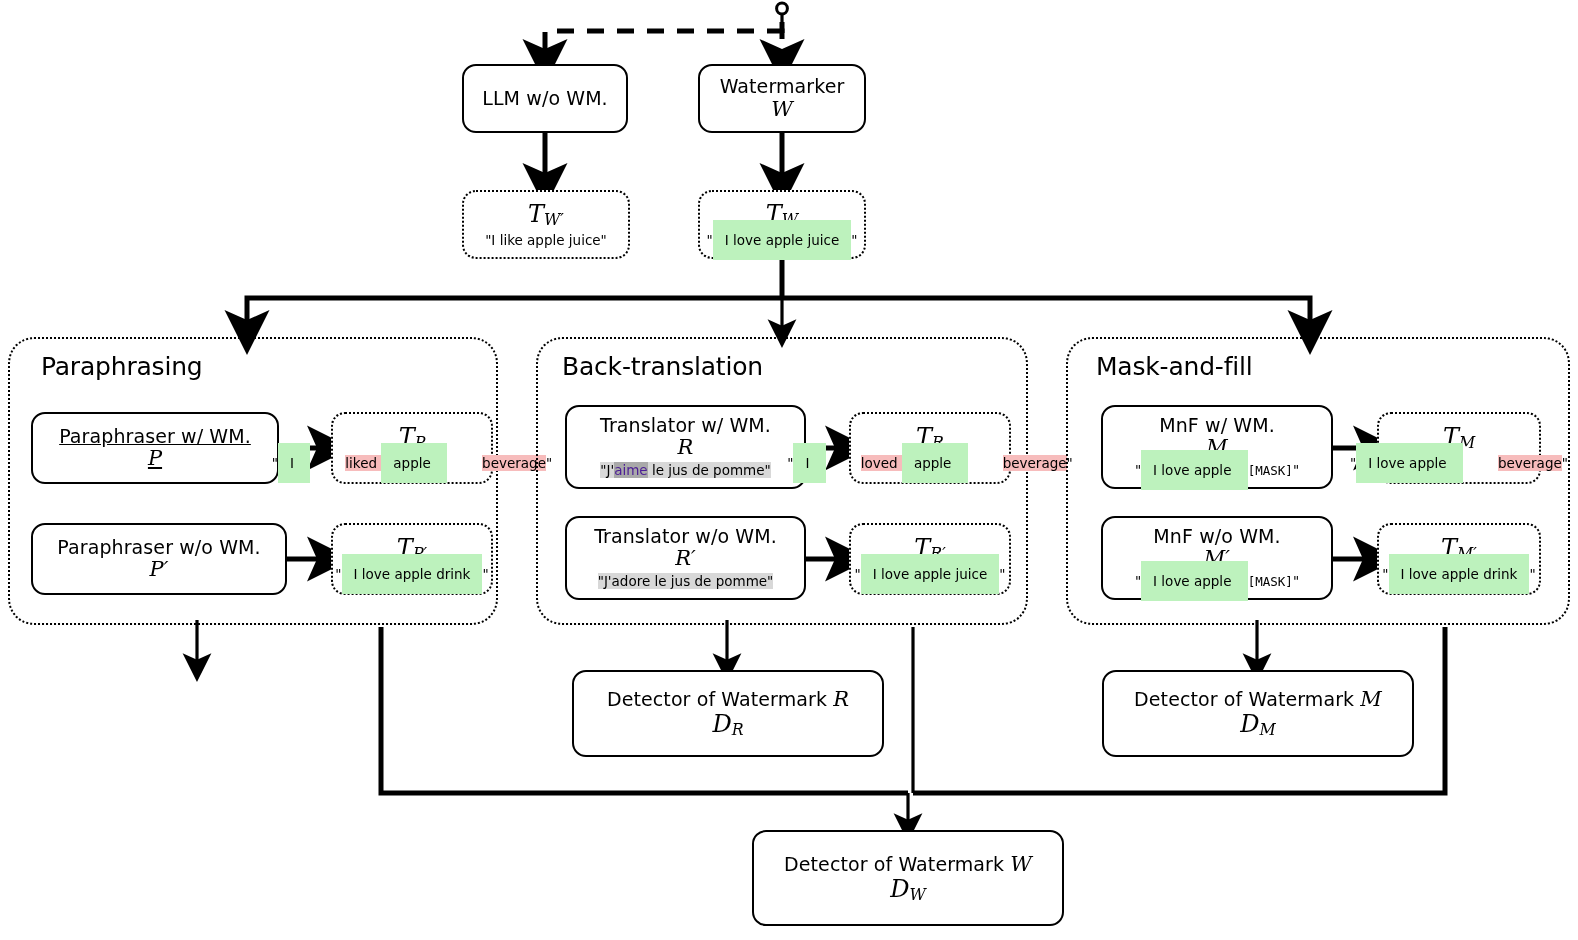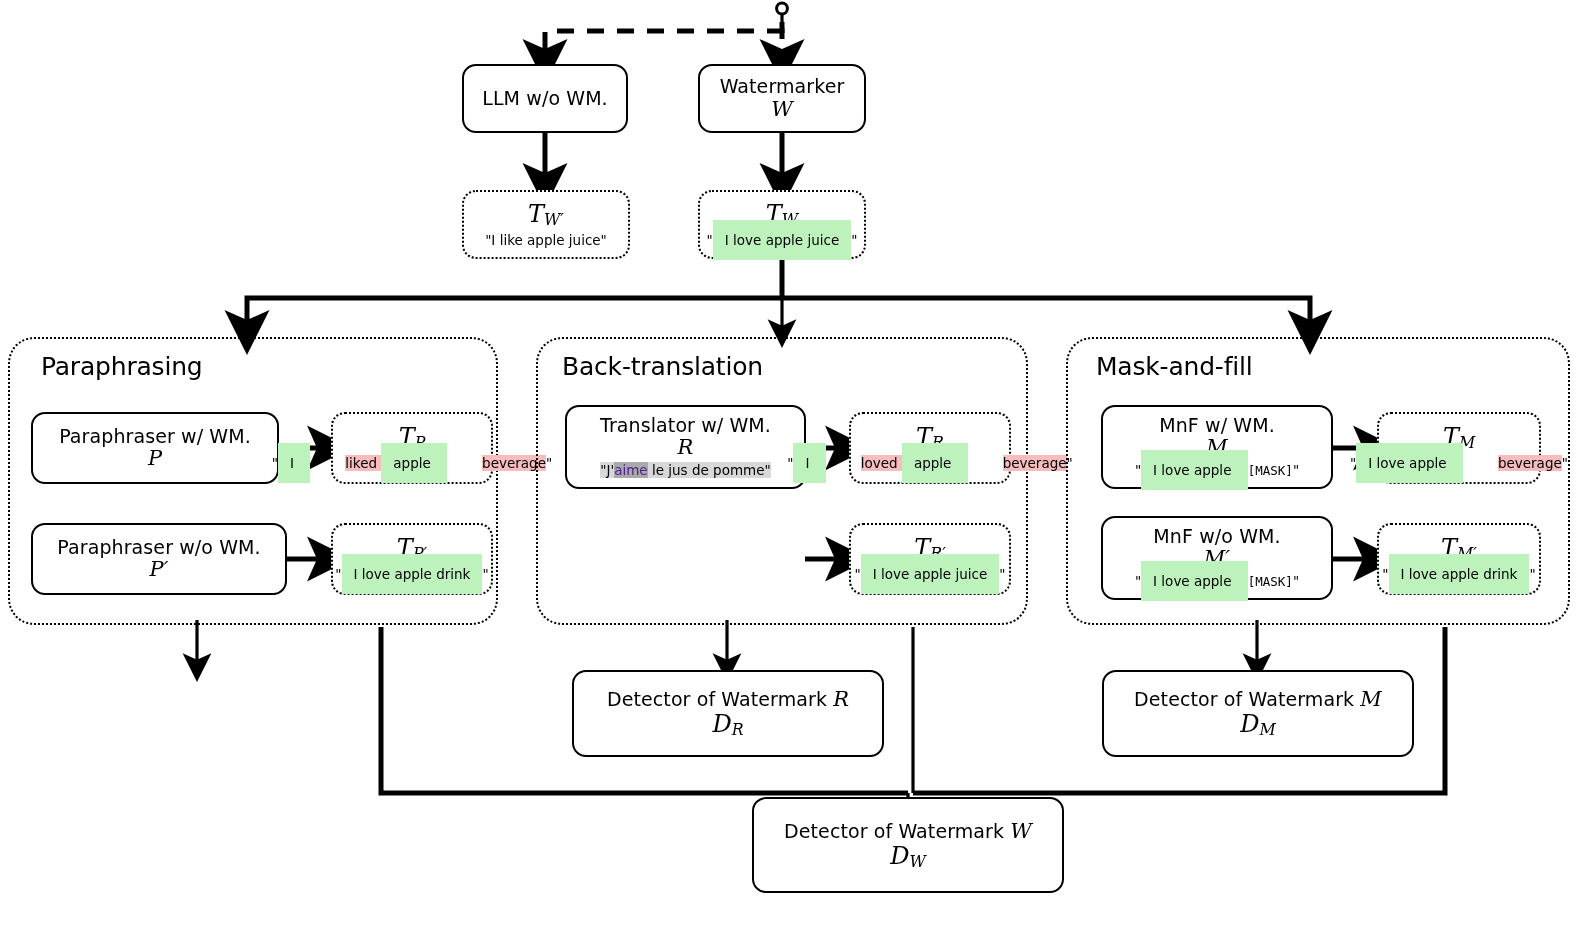--- a/index.html
+++ b/index.html
@@ -115,21 +115,21 @@
   <div class="node dotted" style="left:698px;top:190px;width:168px;height:69px;">
     <div class="mathbig">
       <span>T</span><span class="sub">W</span>
     </div>
     <div class="snippet"><span>"</span><mark class="g">I love apple juice</mark><span>"</span></div>
   </div>
 
   <div class="region" style="left:8px;top:337px;width:490px;height:288px;"></div>
   <div class="region-title" style="left:41px;top:352px;">Paraphrasing</div>
 
-  <div class="node solid" style="left:31px;top:412px;width:248px;height:72px;">
+  <div class="node solid" style="left:31px;top:412px;width:248px;height:72px;text-decoration:underline;">
     <div class="lbl">Paraphraser w/ WM.</div>
     <div class="math">P</div>
   </div>
   <div class="node dotted" style="left:331px;top:412px;width:162px;height:72px;">
     <div class="mathbig">
       <span>T</span><span class="sub">P</span>
     </div>
     <div class="snippet"><span>"</span><mark class="g">I </mark><mark class="r">liked </mark><mark class="g">apple </mark><mark class="r">beverage</mark><span>"</span></div>
   </div>
 
@@ -153,20 +153,25 @@
     <div class="math">R</div>
     <div class="snippet"><mark class="gl">"J'</mark><mark class="gd">aime</mark><mark class="gl"> le jus de pomme"</mark></div>
   </div>
   <div class="node dotted" style="left:849px;top:412px;width:162px;height:72px;text-align:center;">
     <div class="mathbig">
       <span>T</span><span class="sub">R</span>
     </div>
     <div class="snippet"><span>"</span><mark class="g">I </mark><mark class="r">loved </mark><mark class="g">apple </mark><mark class="r">beverage</mark><span>"</span></div>
   </div>
 
+  <div class="node solid" style="left:565px;top:516px;width:241px;height:84px;">
+    <div class="lbl">Translator w/o WM.</div>
+    <div class="math">R′</div>
+    <div class="snippet"><mark class="gl">"J'adore le jus de pomme"</mark></div>
+  </div>
   <div class="node dotted" style="left:849px;top:523px;width:162px;height:72px;">
     <div class="mathbig">
       <span>T</span><span class="sub">R′</span>
     </div>
     <div class="snippet"><span>"</span><mark class="g">I love apple juice</mark><span>"</span></div>
   </div>
 
   <div class="node solid" style="left:572px;top:670px;width:312px;height:87px;">
     <div class="lbl">
       <span>Detector of Watermark</span>
@@ -207,21 +212,21 @@
   <div class="node solid" style="left:1102px;top:670px;width:312px;height:87px;">
     <div class="lbl">
       <span>Detector of Watermark</span>
       <span class="math">M</span>
     </div>
     <div class="mathbig">
       <span>D</span><span class="sub">M</span>
     </div>
   </div>
 
-  <div class="node solid" style="left:752px;top:797px;width:312px;height:96px;">
+  <div class="node solid" style="left:752px;top:830px;width:312px;height:96px;">
     <div class="lbl">
       <span>Detector of Watermark</span>
       <span class="math">W</span>
     </div>
     <div class="mathbig">
       <span>D</span><span class="sub">W</span>
     </div>
   </div>
 
 </div>

